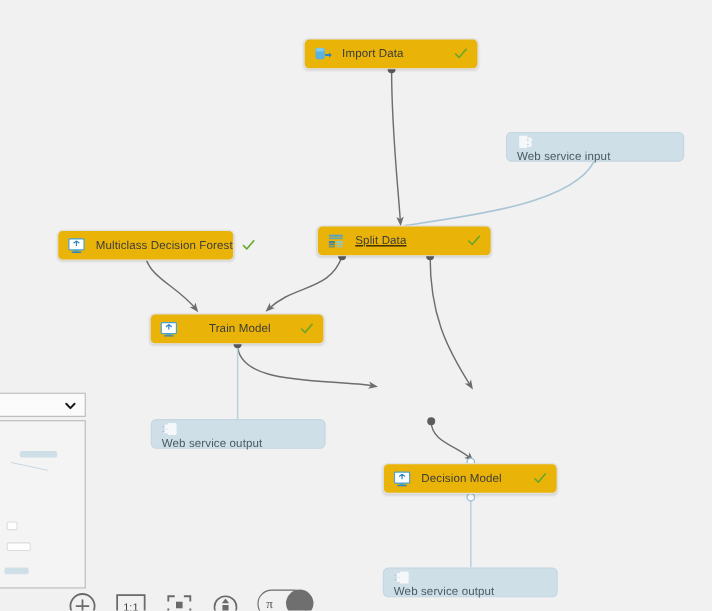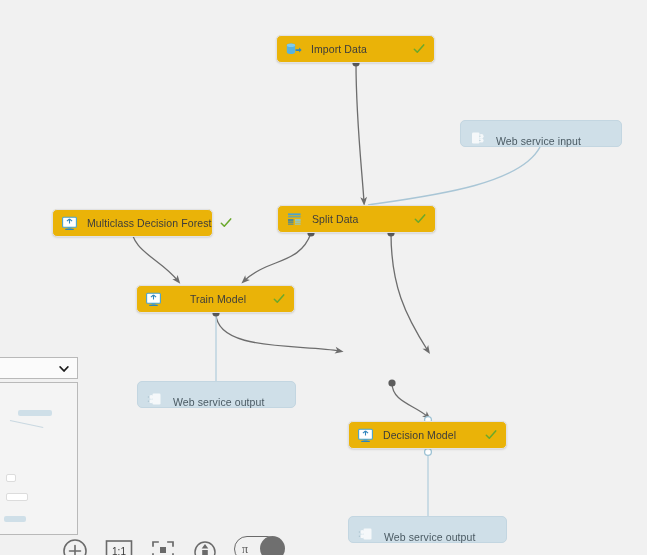--- a/index.html
+++ b/index.html
@@ -29,26 +29,27 @@
   .node .label{
     font-size:10.5px;color:#3c3c3c;white-space:nowrap;
     letter-spacing:.1px;line-height:1;flex:1 1 auto;
   }
   .node .chk{
     width:12px;height:12px;flex:0 0 12px;margin-left:8px;display:block;
   }
 
   
   .wsnode{
-    position:absolute;display:flex;align-items:flex-end;
+    position:absolute;display:flex;align-items:flex-start;
     background:#cfdfe8;
     border:1px solid #c3d6e1;
     border-radius:5px;
     box-sizing:border-box;height:27px;padding:0 10px 0 9px;
     z-index:3;
+    flex-direction:column;
   }
   .wsnode.light{background:#cfdfe8;}
   .wsnode .ico{width:16px;height:16px;flex:0 0 16px;margin-right:10px;display:block;opacity:.85;}
   .wsnode .label{font-size:10.5px;color:#4a5a63;white-space:nowrap;line-height:1;letter-spacing:.1px;}
 
   
   #minimap{
     position:absolute;left:-28px;top:357px;width:106px;height:178px;
     z-index:6;
   }
@@ -155,21 +156,21 @@
       <path d="M8.5,4 v4.6 M8.5,4 l-2.6,2.2 M8.5,4 l2.6,2.2" stroke="#2f85bd" stroke-width="1.1" fill="none"></path>
       <rect x="6.6" y="12.2" width="3.8" height="1.5" fill="#4aa3cf"></rect>
       <rect x="4.2" y="13.7" width="8.6" height="1.3" rx=".5" fill="#2f85bd"></rect>
     </svg>
     <span class="label">Multiclass Decision Forest</span>
     <svg class="chk" viewBox="0 0 12 12">
       <path d="M1.3,6.2 L4.3,9.3 L10.7,1.9" fill="none" stroke="#6aa82b" stroke-width="1.5" stroke-linecap="round" stroke-linejoin="round"></path>
     </svg>
   </div>
 
-  <div class="node" style="left:277px;top:205px;width:159px;">
+  <div class="node" style="left:288px;top:205px;width:159px;text-decoration:underline;">
     <svg class="ico" viewBox="0 0 17 17">
       <g fill="#4aa3cf">
         <rect x="2" y="2.4" width="12.6" height="1.7"></rect>
         <rect x="2" y="4.8" width="12.6" height="1.7" opacity=".75"></rect>
       </g>
       <g fill="#2f7fb5">
         <rect x="2" y="8.2" width="5.5" height="1.6"></rect>
         <rect x="2" y="10.3" width="5.5" height="1.6" opacity=".8"></rect>
         <rect x="2" y="12.4" width="5.5" height="1.6" opacity=".6"></rect>
       </g>

